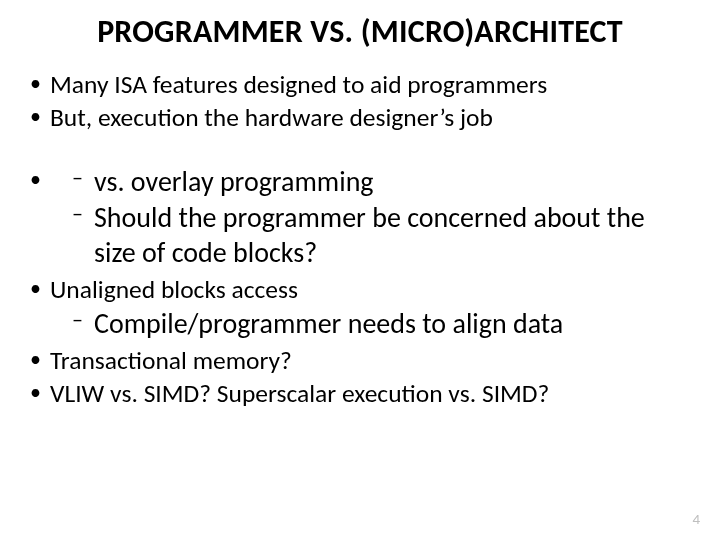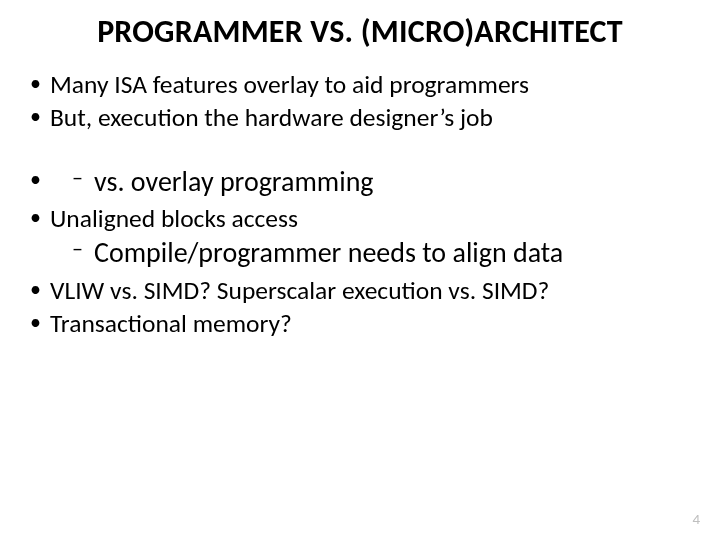--- a/index.html
+++ b/index.html
@@ -76,36 +76,37 @@
     color: #bfbfbf;
   }
 </style>
 </head>
 <body>
 
 <div class="slide">
   <h1 class="title">PROGRAMMER VS. (MICRO)ARCHITECT</h1>
 
   <ul class="top">
-    <li>Many ISA features overlay to aid programmers</li>
+    <li>Many ISA features designed to aid programmers</li>
     <li>But, execution the hardware designer’s job</li>
   </ul>
 
   <div class="gap"></div>
 
   <ul class="top">
     <li>
       <ul class="sub">
         <li>vs. overlay programming</li>
+        <li>Should the programmer be concerned about the size of code blocks?</li>
       </ul>
     </li>
     <li>
       <span>Unaligned blocks access</span>
       <ul class="sub">
         <li>Compile/programmer needs to align data</li>
       </ul>
     </li>
+    <li>Transactional memory?</li>
     <li>VLIW vs. SIMD? Superscalar execution vs. SIMD?</li>
-    <li>Transactional memory?</li>
   </ul>
 
   <div class="pagenum">4</div>
 </div>
 
 </body></html>

